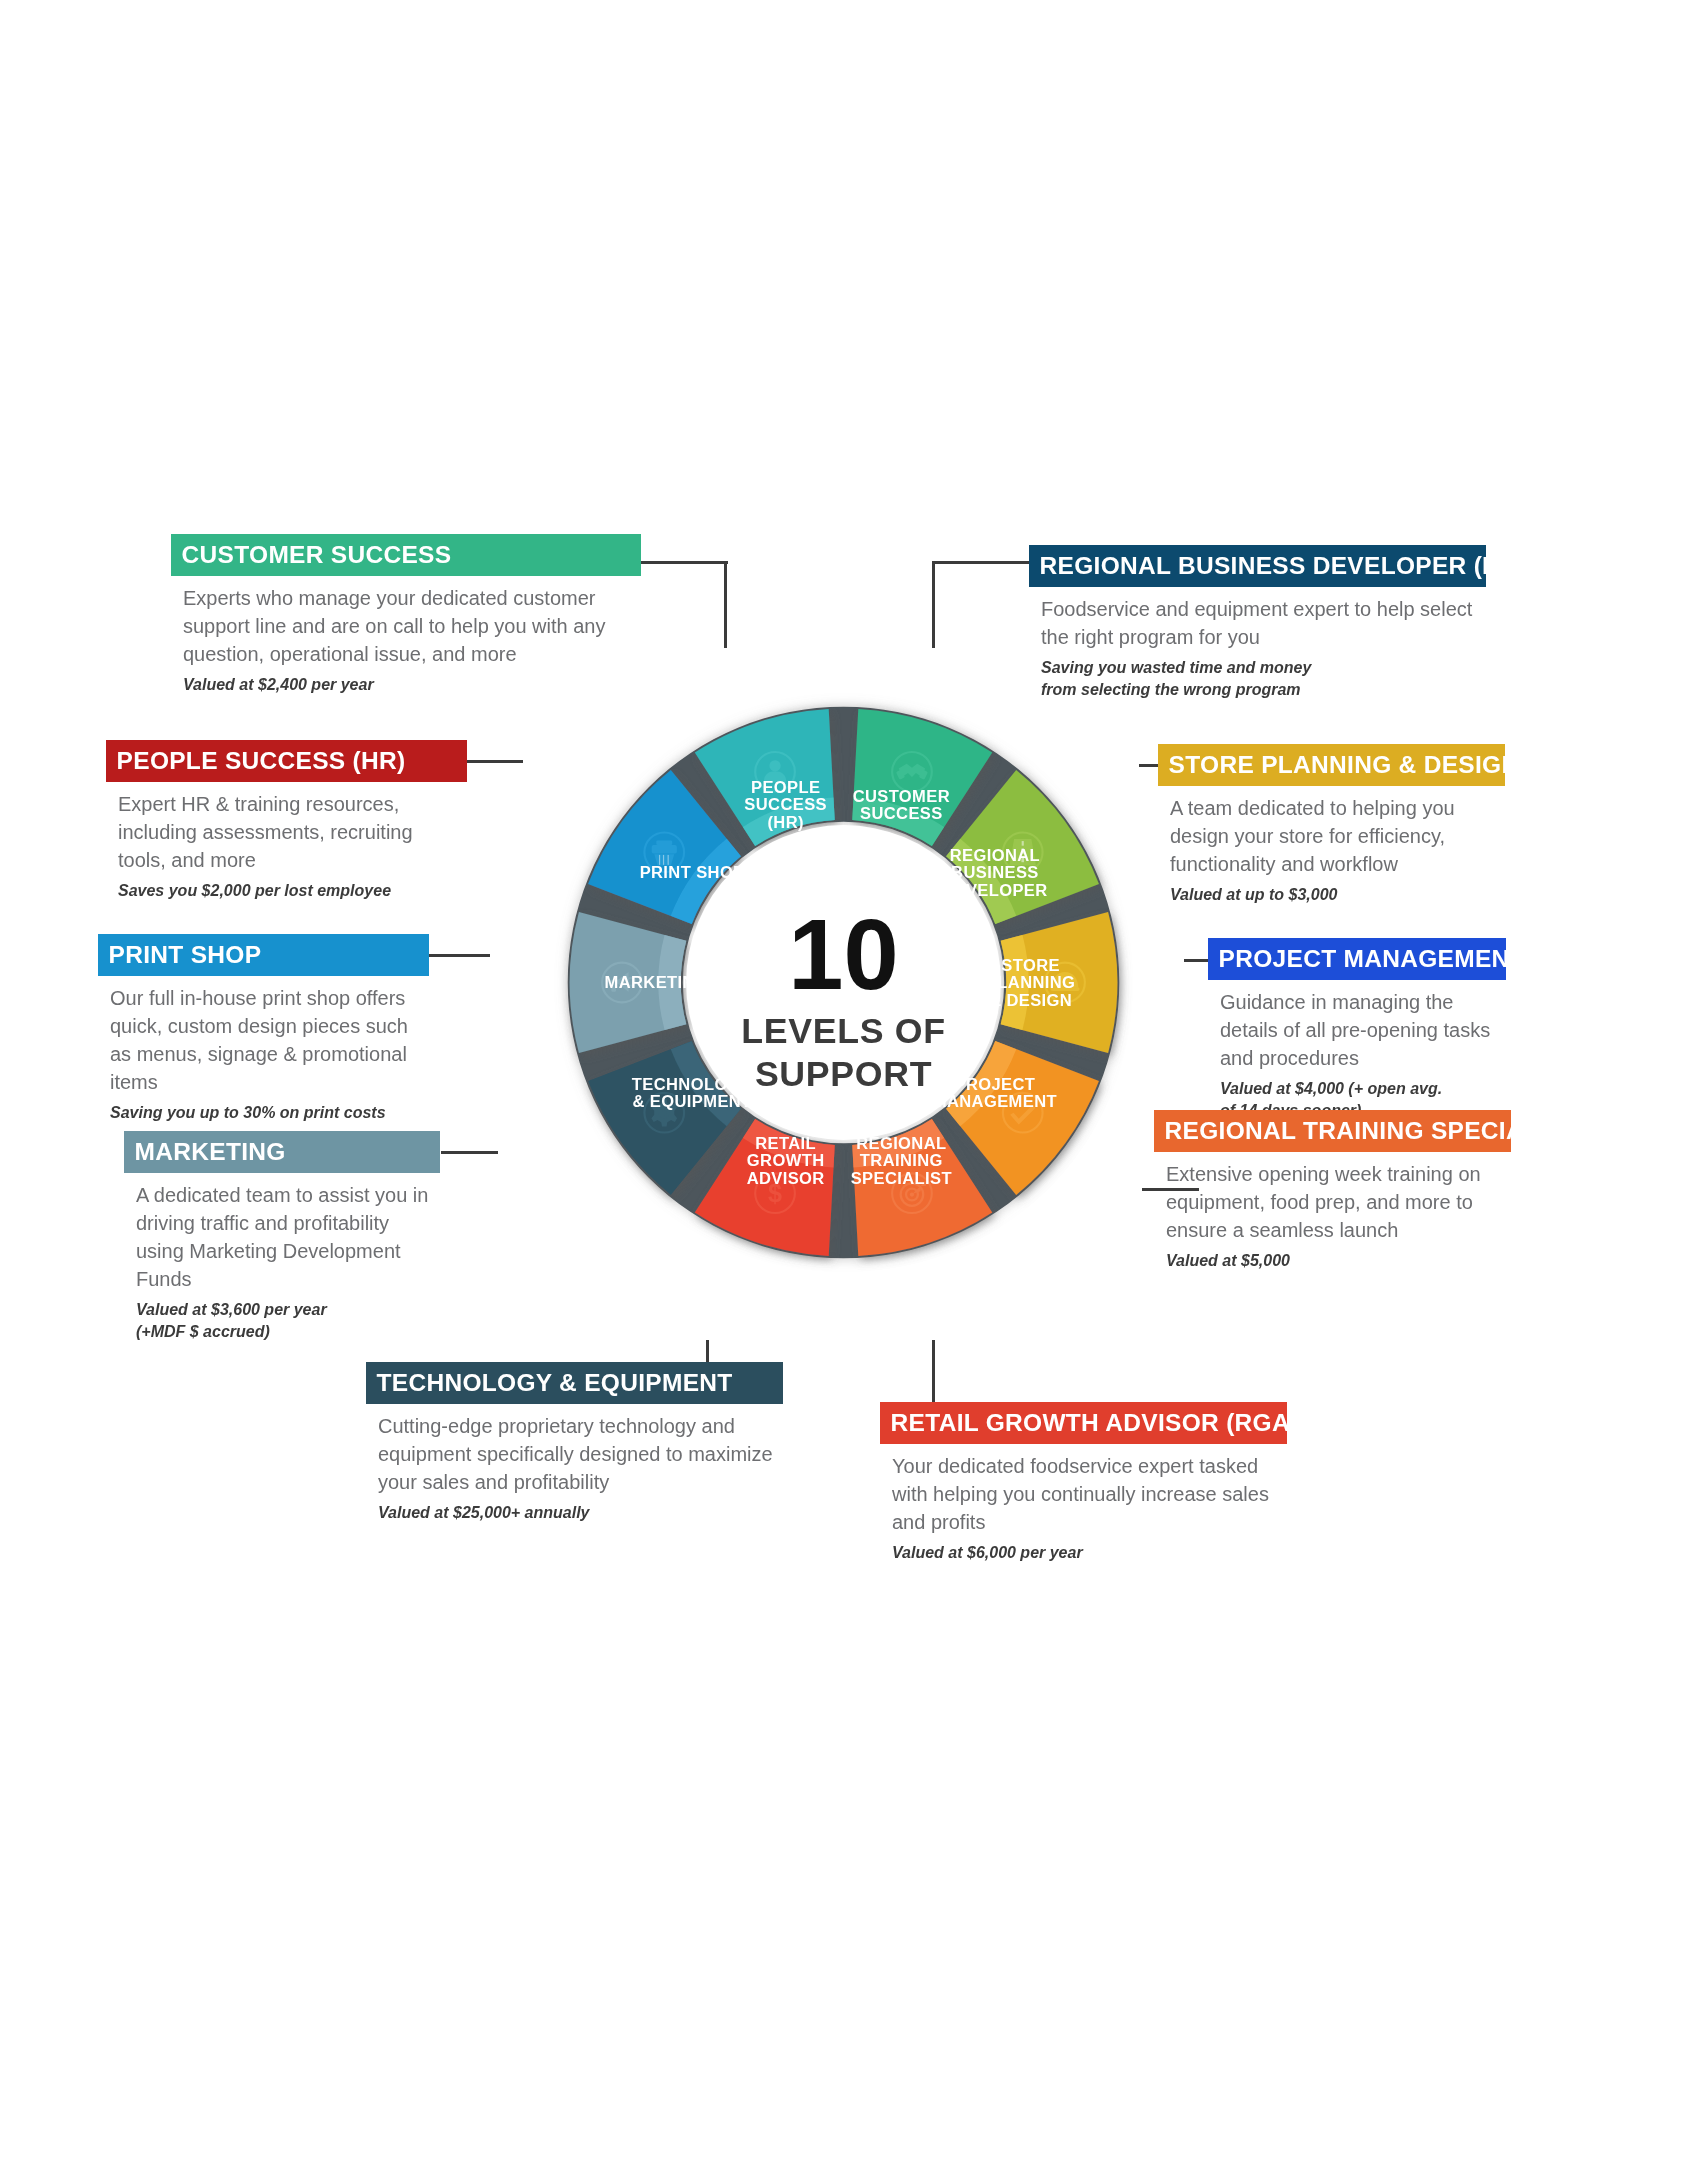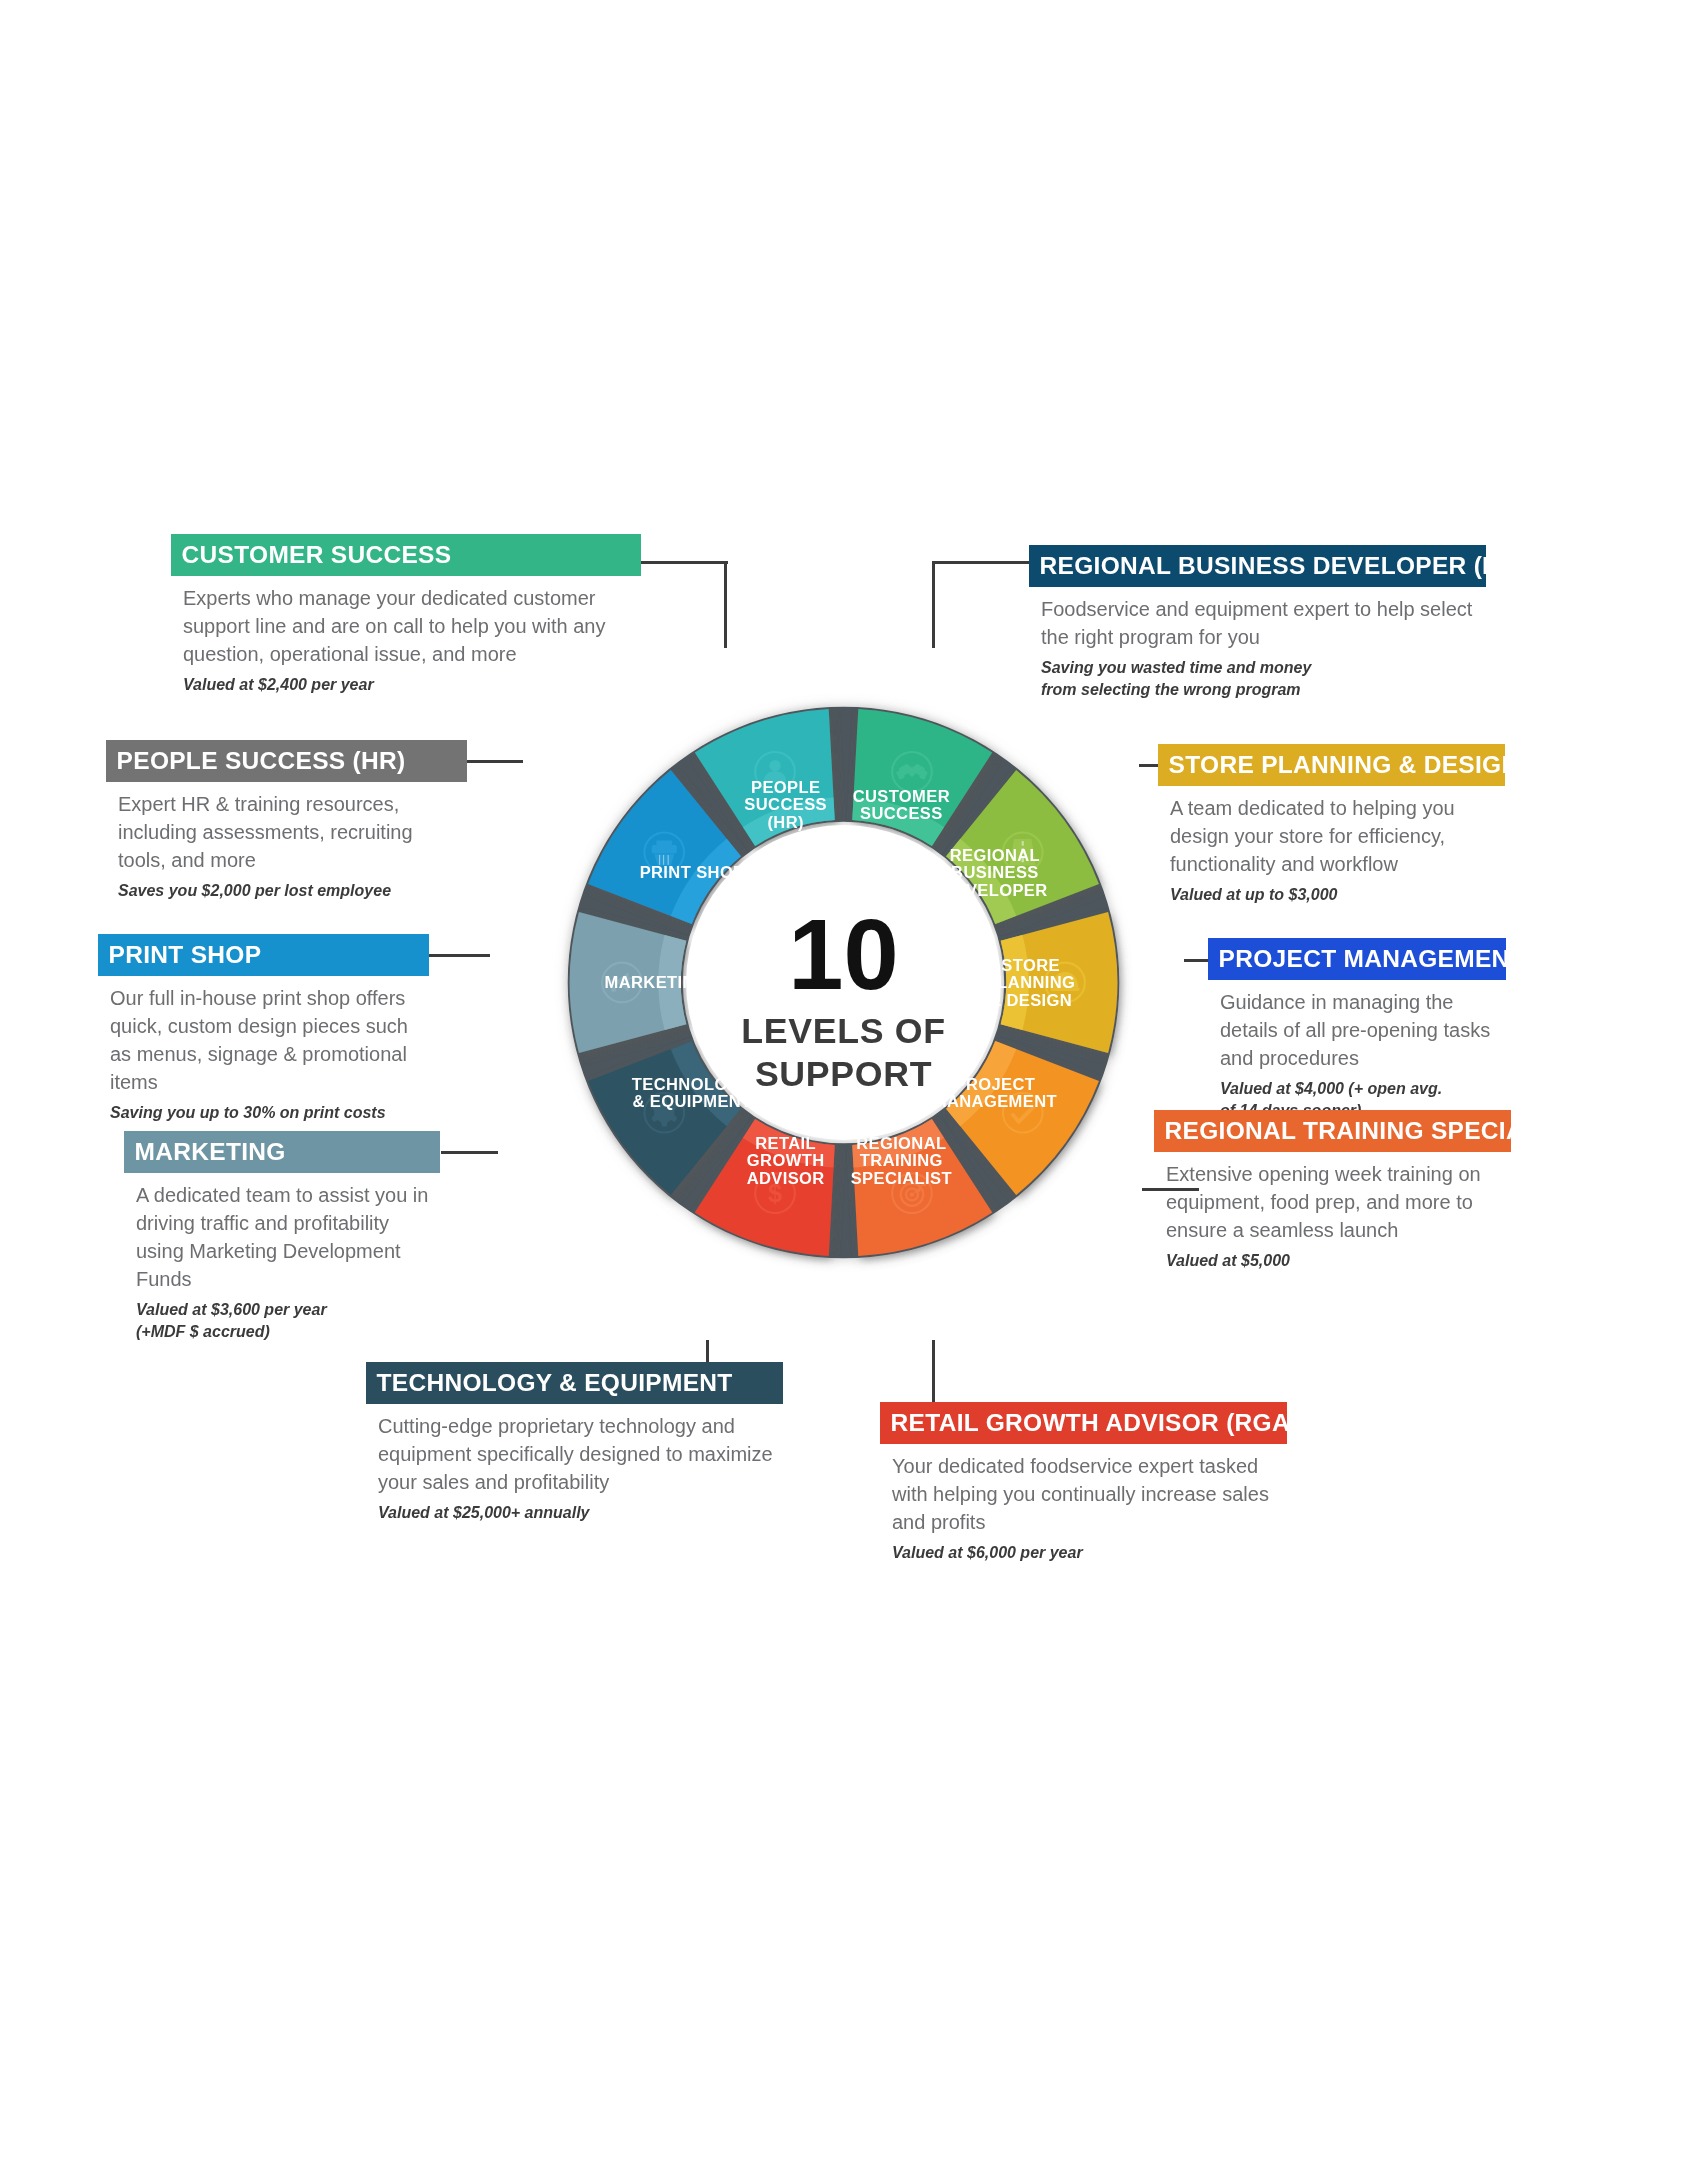--- a/index.html
+++ b/index.html
@@ -268,21 +268,21 @@
     </svg>
   </div>
 
   <div class="block alignr" style="left:171px;top:534px;width:470px;">
     <span class="bar" style="background: rgb(51, 181, 135);">CUSTOMER SUCCESS</span>
     <div class="body">Experts who manage your dedicated customer support line and are on call to help you with any question, operational issue, and more</div>
     <div class="value">Valued at $2,400 per year</div>
   </div>
 
   <div class="block alignr" style="left:106px;top:740px;width:361px;">
-    <span class="bar" style="background: #737373;">PEOPLE SUCCESS (HR)</span>
+    <span class="bar" style="background: #b91c1c;">PEOPLE SUCCESS (HR)</span>
     <div class="body">Expert HR &amp; training resources, including assessments, recruiting tools, and more</div>
     <div class="value">Saves you $2,000 per lost employee</div>
   </div>
 
   <div class="block alignr" style="left:98px;top:934px;width:331px;">
     <span class="bar" style="background: rgb(23, 145, 206);">PRINT SHOP</span>
     <div class="body">Our full in-house print shop offers quick, custom design pieces such as menus, signage &amp; promotional items</div>
     <div class="value">Saving you up to 30% on print costs</div>
   </div>
 

